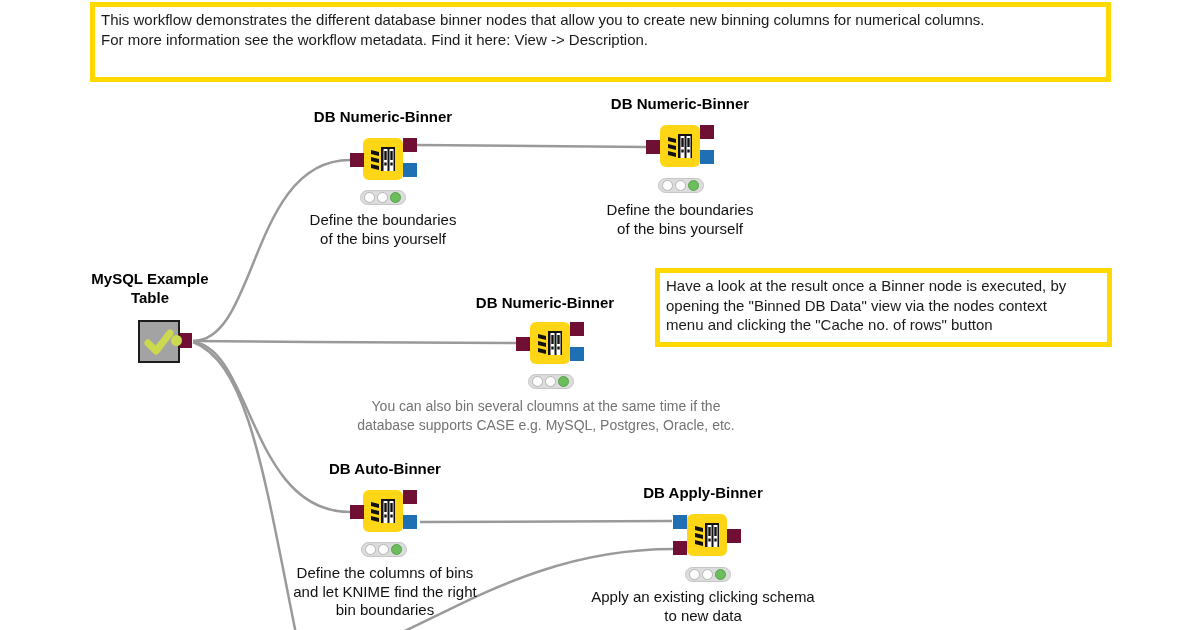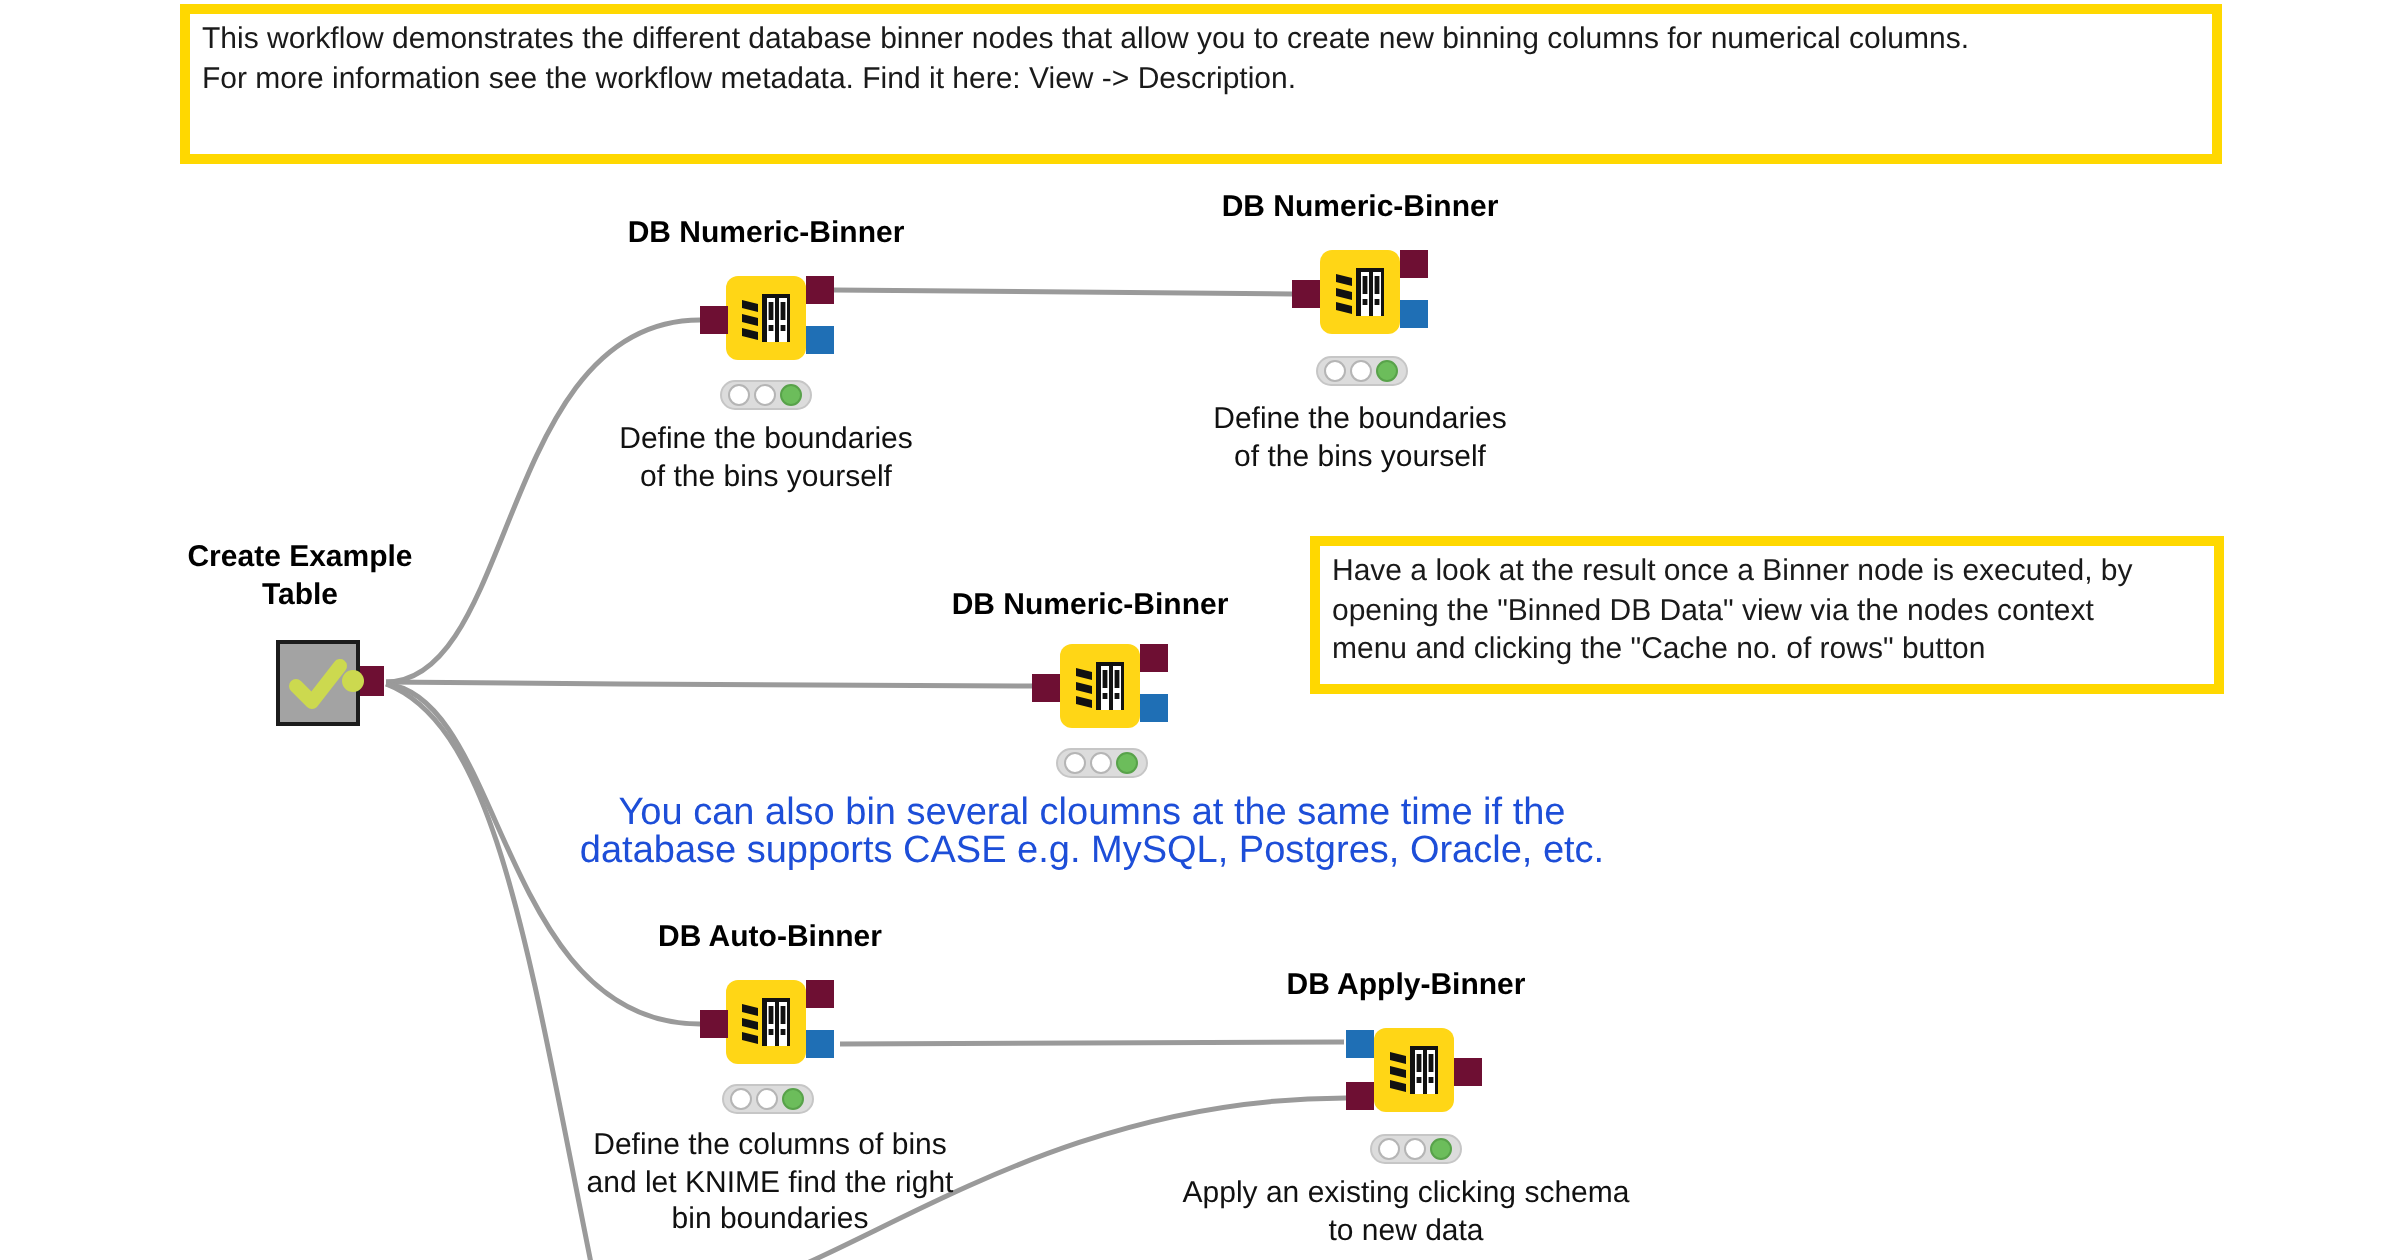--- a/index.html
+++ b/index.html
@@ -8,21 +8,21 @@
     font-family:"Liberation Sans",sans-serif;color:#000;
   }
   
   .annotation{
     position:absolute;box-sizing:border-box;background:#ffffff;
     border:5px solid #ffd800;padding:3px 6px;font-size:15px;line-height:19.5px;color:#1a1a1a;
   }
   .annotation .ln{white-space:nowrap;}
   
   .free-note{position:absolute;transform:translateX(-50%);text-align:center;
-    font-size:19px;line-height:19px;color:#1d4ed8;white-space:nowrap;}
+    font-size:14px;line-height:19px;color:#737373;white-space:nowrap;}
   
   #wires{position:absolute;left:0;top:0;z-index:1;}
   #wires path{stroke:#9a9a9a;stroke-width:2.5;fill:none;}
   
   .node-title{position:absolute;transform:translateX(-50%);text-align:center;z-index:3;
     font-size:15px;font-weight:bold;line-height:19px;white-space:nowrap;color:#000;}
   .node-caption{position:absolute;transform:translateX(-50%);text-align:center;z-index:3;
     font-size:15px;line-height:18.5px;white-space:nowrap;color:#111;}
   .node-body{position:absolute;width:40px;height:42px;border-radius:6px;background:#ffd616;z-index:2;}
   .node-body .icon{position:absolute;left:7px;top:8px;}
@@ -65,21 +65,21 @@
     <div class="ln">opening the "Binned DB Data" view via the nodes context</div>
     <div class="ln">menu and clicking the "Cache no. of rows" button</div>
   </div>
 
   <div class="free-note" style="left:546px;top:397px;">
     <div>You can also bin several cloumns at the same time if the</div>
     <div>database supports CASE e.g. MySQL, Postgres, Oracle, etc.</div>
   </div>
 
   <div class="node-title" style="left:150px;top:269px;">
-    <div>Create Example</div>
+    <div>MySQL Example</div>
     <div>Table</div>
   </div>
   <div class="component-body" style="left:138px;top:320px;">
     <svg width="38" height="39" viewBox="0 0 38 39" class="icon" style="left:0;top:0;">
       <path d="M8 21 L16 29 L30 11" stroke="#ccd94f" stroke-width="7" fill="none" stroke-linecap="round" stroke-linejoin="round"></path>
     </svg>
   </div>
   <div class="port maroon tall" style="left:180px;top:333px;"></div>
   <div class="flow-dot" style="left:171px;top:335px;"></div>
 

